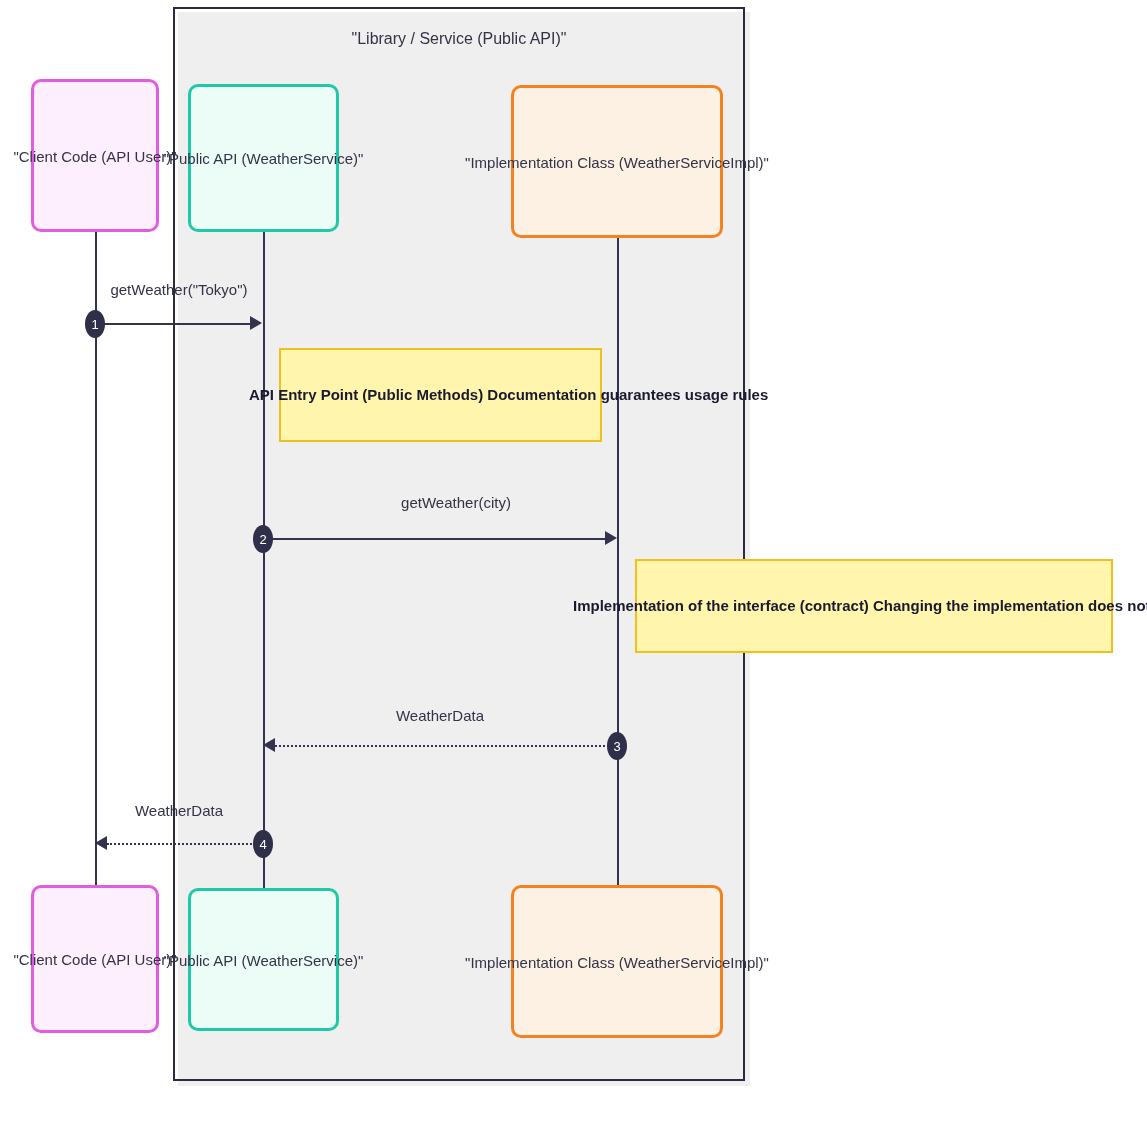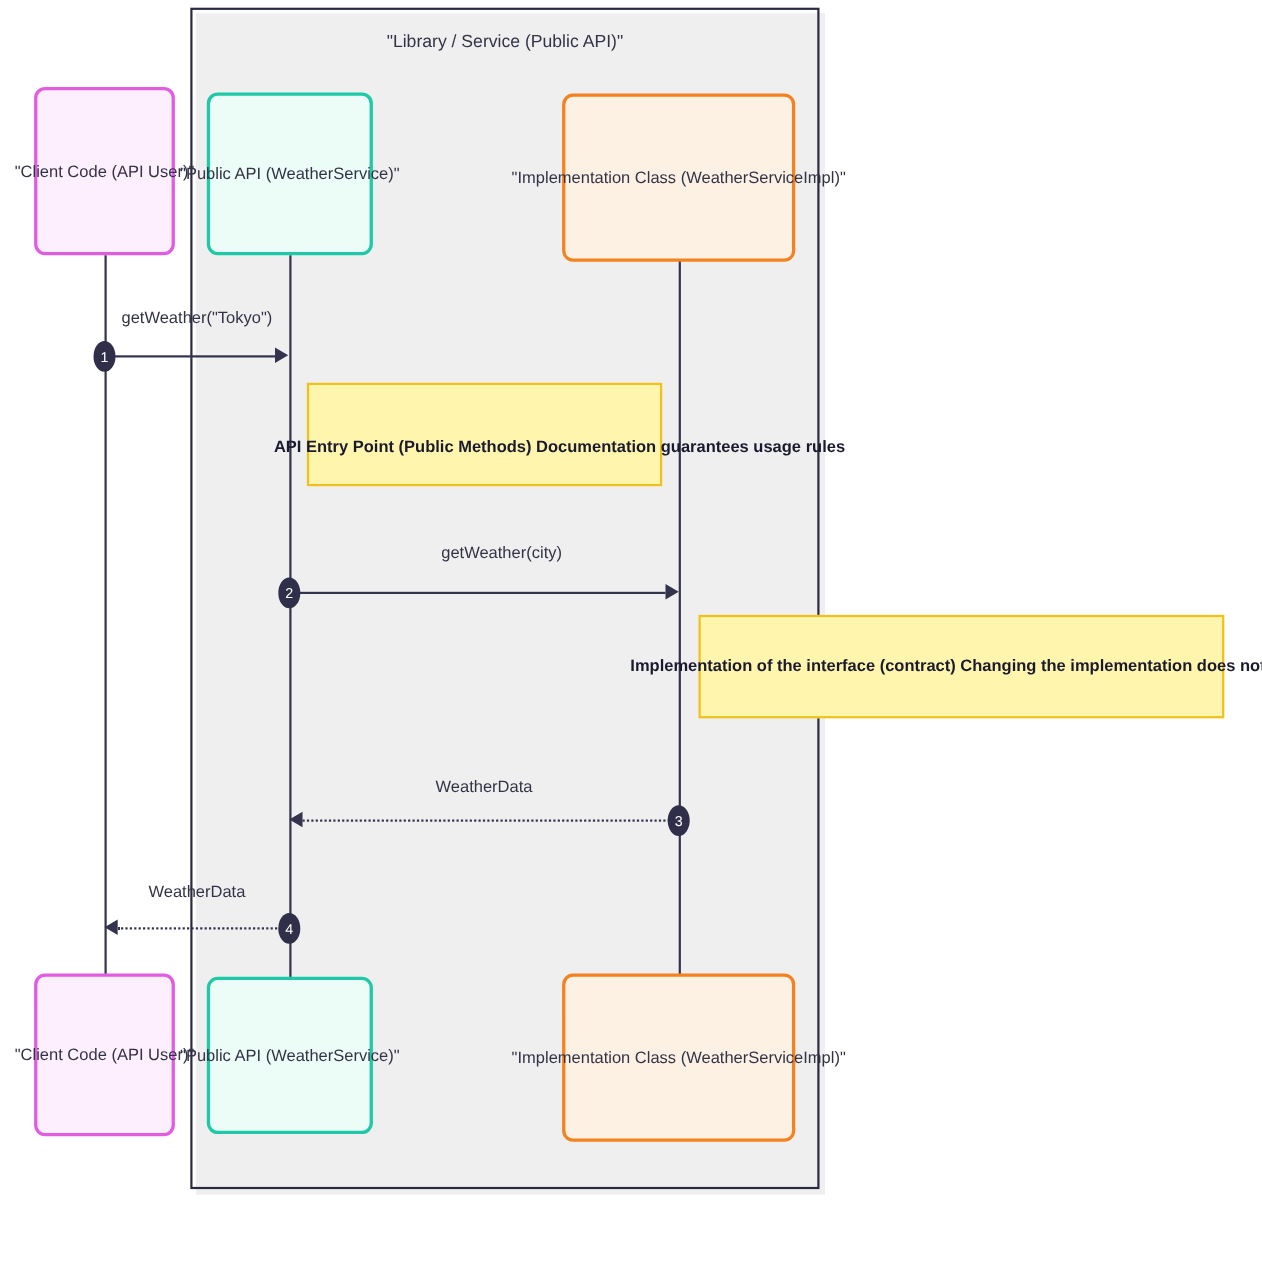--- a/index.html
+++ b/index.html
@@ -203,21 +203,21 @@
     <div class="actor-label">"Implementation Class (WeatherServiceImpl)"</div>
   </div>
 
   <div class="msg-label" style="left:95px; top:281px; width:168px;">getWeather("Tokyo")</div>
   <div class="msg-line" style="left:95px; top:323px; width:155px;"></div>
   <div class="arrow-head arrow-right" style="left:250px; top:316px;"></div>
   <div class="seq-num" style="left:85px; top:310px;">1</div>
 
   <div class="note-shadow" style="left:285px; top:354px; width:323px; height:94px;"></div>
   <div class="note" style="left:279px; top:348px; width:323px; height:94px;"></div>
-  <div class="note-text" style="left:249px; top:398px;">API Entry Point (Public Methods) Documentation guarantees usage rules</div>
+  <div class="note-text" style="left:249px; top:386px;">API Entry Point (Public Methods) Documentation guarantees usage rules</div>
 
   <div class="msg-label" style="left:263px; top:494px; width:386px;">getWeather(city)</div>
   <div class="msg-line" style="left:263px; top:538px; width:342px;"></div>
   <div class="arrow-head arrow-right" style="left:605px; top:531px;"></div>
   <div class="seq-num" style="left:253px; top:525px;">2</div>
 
   <div class="note-shadow" style="left:641px; top:565px; width:478px; height:94px;"></div>
   <div class="note" style="left:635px; top:559px; width:478px; height:94px;"></div>
   <div class="note-text" style="left:573px; top:597px;">Implementation of the interface (contract) Changing the implementation does not change the external contract</div>
 

